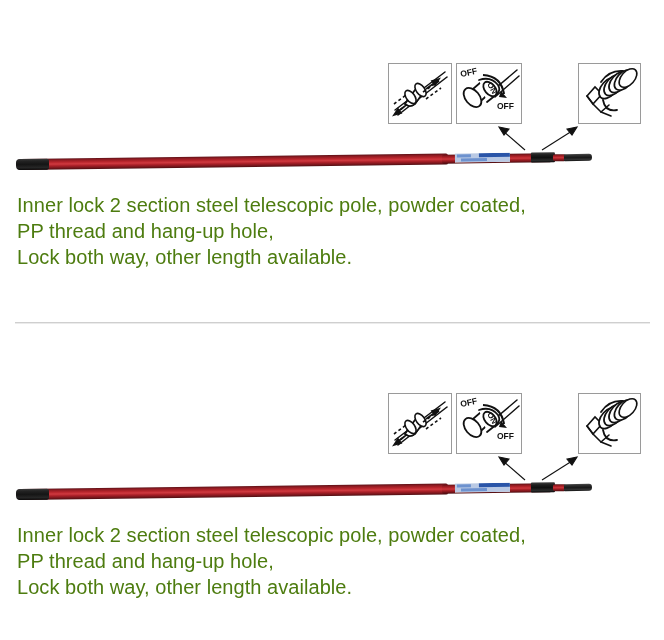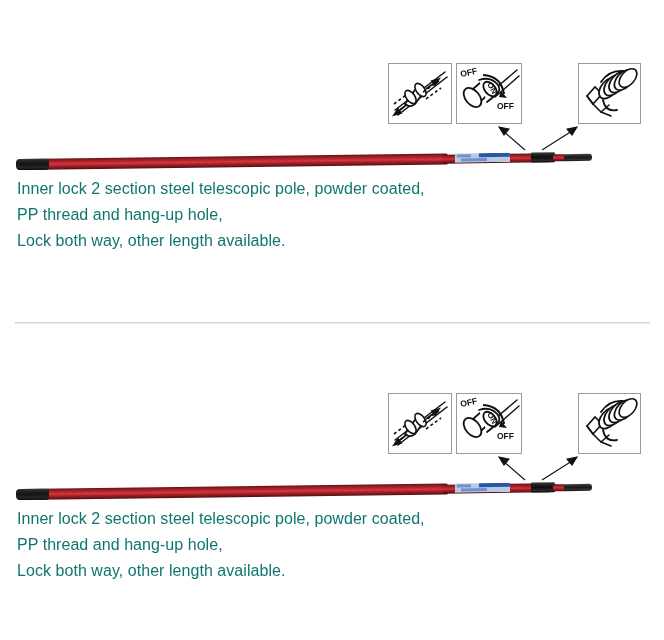--- a/index.html
+++ b/index.html
@@ -80,25 +80,26 @@
     overflow:hidden;
   }
   .sticker .bar{position:absolute;background:#2a55a8;}
   .sticker .bar2{position:absolute;background:#6d92cf;}
   .sticker .bar3{position:absolute;background:#b9c9e4;}
 
   
   .desc{
     position:absolute;
     left:17px;
-    font-size:16px;
+    font-size:20px;
     line-height:26px;
-    color:#0f766e;
+    color:#4d7c0f;
     white-space:nowrap;
     letter-spacing:0.05px;
+    margin-top:16px;
   }
   .desc div{display:block;}
 
   
   .divider{
     position:absolute;
     left:15px;
     width:635px;
     height:1px;
     background:#cfcfcf;

